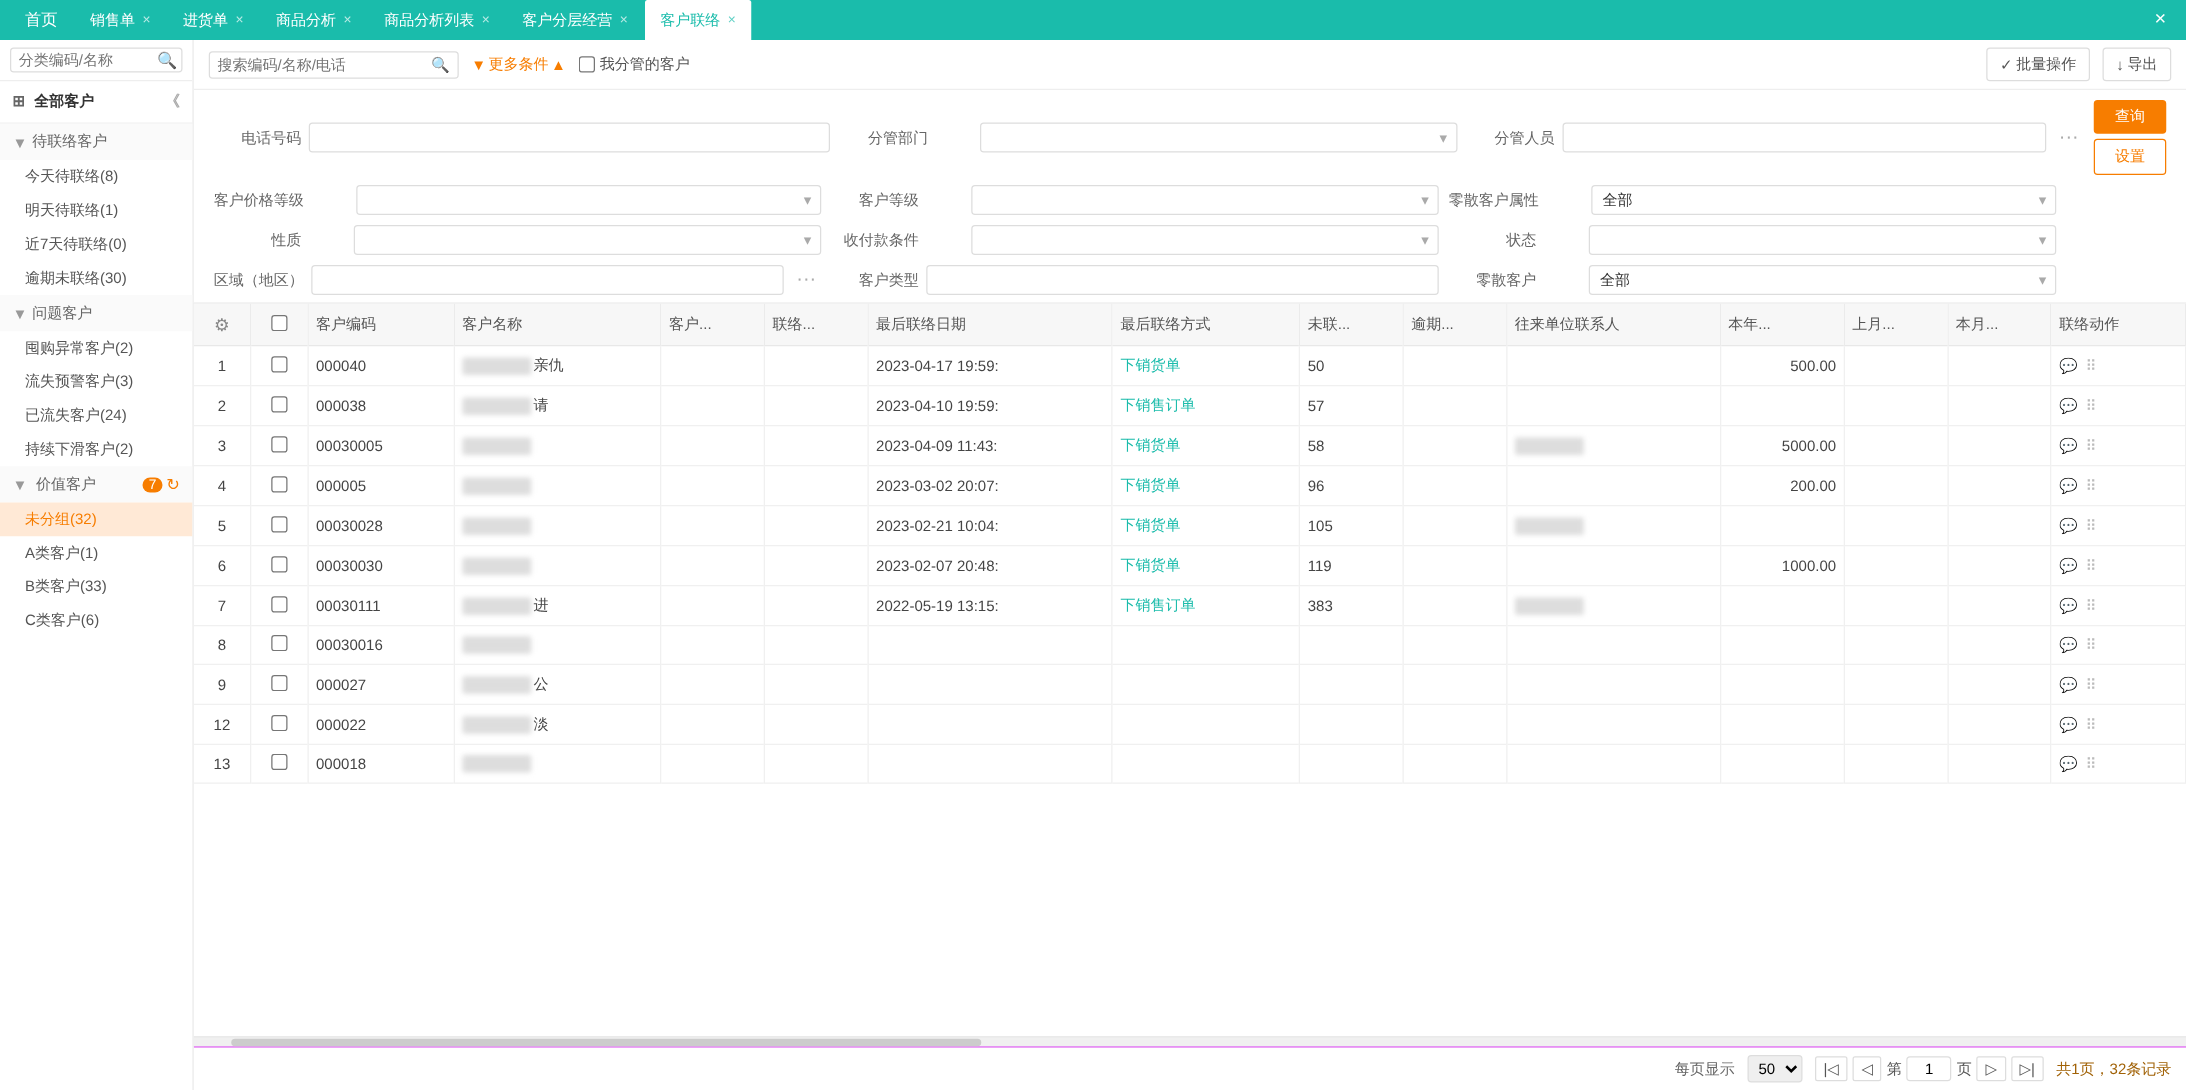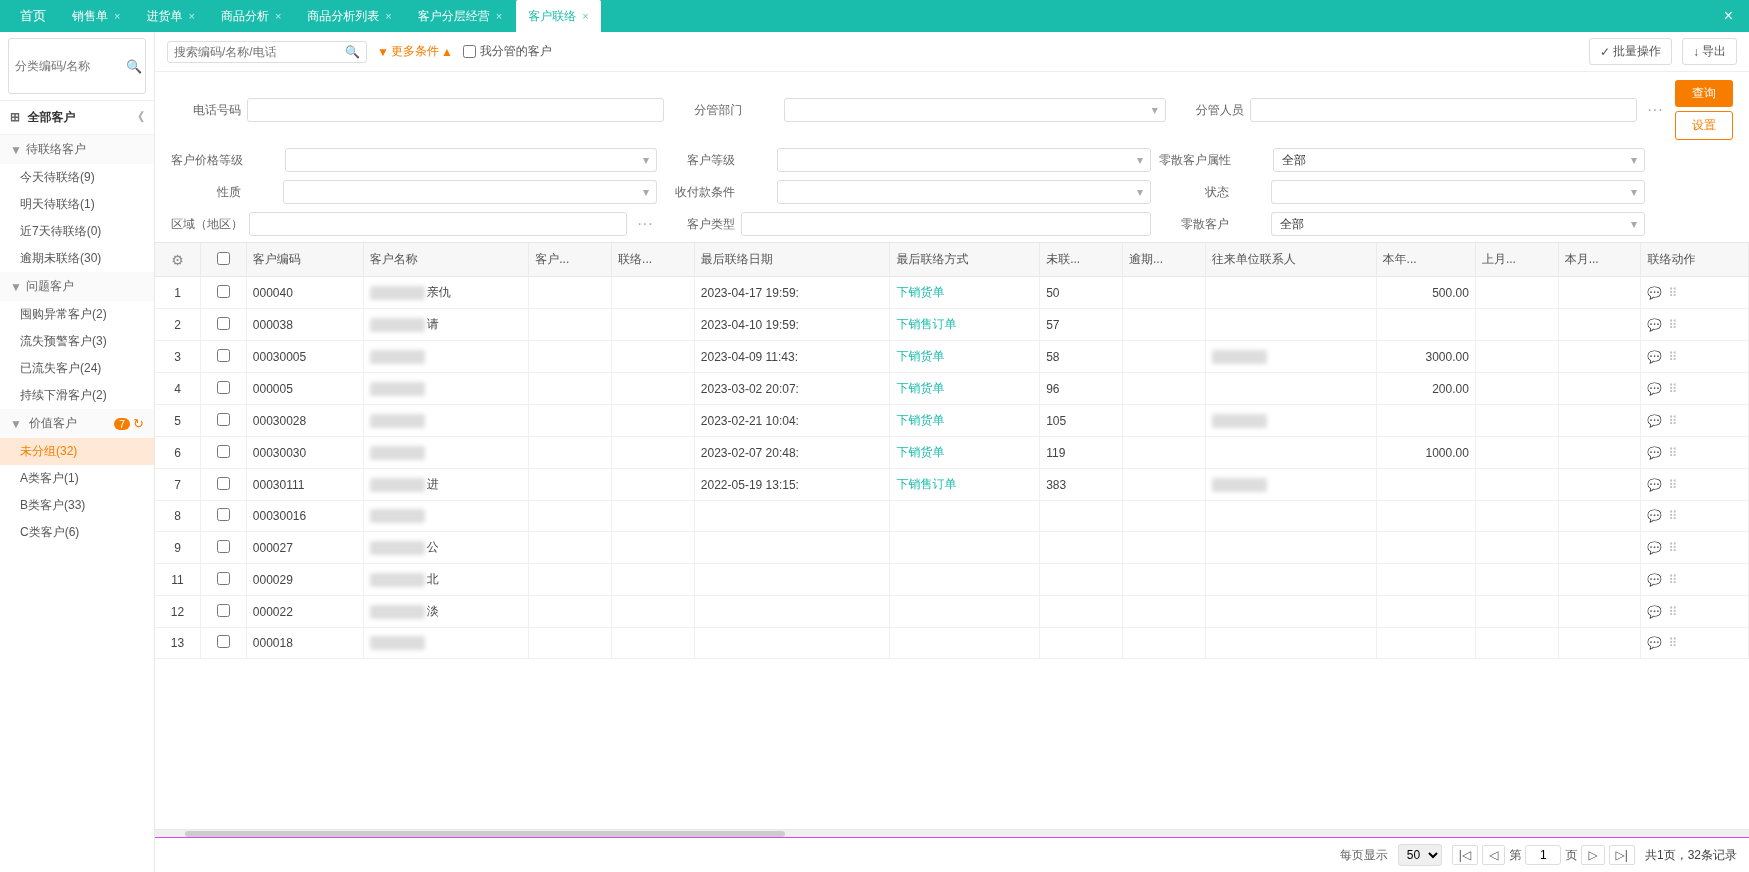--- a/index.html
+++ b/index.html
@@ -61,21 +61,21 @@
     }
     .sidebar-search {
       display: flex;
       align-items: center;
       padding: 6px 8px;
       border-bottom: 1px solid #eee;
     }
     .sidebar-search input {
       border: 1px solid #ddd;
       border-radius: 3px;
-      padding: 20px 6px;
+      padding: 2px 6px;
       width: 100%;
       font-size: 12px;
       outline: none;
     }
     .sidebar-search .search-icon {
       margin-left: -20px;
       color: #aaa;
       font-size: 13px;
     }
     .sidebar-section {
@@ -371,21 +371,21 @@
     .footer .page-nav button:disabled { color: #ccc; cursor: default; }
     .footer .page-input {
       border: 1px solid #ddd;
       border-radius: 3px;
       width: 36px;
       text-align: center;
       padding: 2px;
       font-size: 12px;
       outline: none;
     }
-    .footer .total-info { color: #404040; }
+    .footer .total-info { color: #a16207; }
     .scrollbar-area {
       height: 8px;
       background: #f0f0f0;
       border-top: 1px solid #e8e8e8;
       position: relative;
     }
     .scrollbar-thumb {
       position: absolute;
       height: 6px;
       top: 1px;
@@ -454,21 +454,21 @@
           <span class="grid-icon">⊞</span>
           <span>全部客户</span>
         </span>
         <span class="collapse-icon">《</span>
       </div>
 
       <div class="sidebar-group-title">
         <span class="arrow">▼</span>
         <span>待联络客户</span>
       </div>
-      <div class="sidebar-item">今天待联络(9)</div>
+      <div class="sidebar-item">今天待联络(8)</div>
       <div class="sidebar-item">明天待联络(1)</div>
       <div class="sidebar-item">近7天待联络(0)</div>
       <div class="sidebar-item">逾期未联络(30)</div>
 
       <div class="sidebar-group-title">
         <span class="arrow">▼</span>
         <span>问题客户</span>
       </div>
       <div class="sidebar-item">囤购异常客户(2)</div>
       <div class="sidebar-item">流失预警客户(3)</div>
@@ -712,21 +712,21 @@
               <td class="center"><input type="checkbox" style=""></td>
               <td>00030005</td>
               <td><span style="display:inline-block;background:#ddd;border-radius:2px;min-width:55px;height:14px;filter:blur(2px);vertical-align:middle;"></span></td>
               <td></td>
               <td></td>
               <td>2023-04-09 11:43:</td>
               <td><span class="link-text">下销货单</span></td>
               <td>58</td>
               <td></td>
               <td><span style="display:inline-block;background:#ddd;border-radius:2px;min-width:55px;height:14px;filter:blur(2px);vertical-align:middle;"></span></td>
-              <td class="number">3000.00</td>
+              <td class="number">5000.00</td>
               <td class="number"></td>
               <td class="number"></td>
               <td>
                 <div class="action-icons">
                   <span class="action-icon">💬</span>
                   <span class="action-icon">⠿</span>
                 </div>
               </td>
             </tr>
             <tr>
@@ -837,42 +837,20 @@
                   <span class="action-icon">💬</span>
                   <span class="action-icon">⠿</span>
                 </div>
               </td>
             </tr>
             <tr>
               <td class="center">9</td>
               <td class="center"><input type="checkbox" style=""></td>
               <td>000027</td>
               <td><span style="display:inline-block;background:#ddd;border-radius:2px;min-width:55px;height:14px;filter:blur(2px);vertical-align:middle;"></span><span style="margin-left:2px;">公</span></td>
-              <td></td>
-              <td></td>
-              <td></td>
-              <td></td>
-              <td></td>
-              <td></td>
-              <td></td>
-              <td class="number"></td>
-              <td class="number"></td>
-              <td class="number"></td>
-              <td>
-                <div class="action-icons">
-                  <span class="action-icon">💬</span>
-                  <span class="action-icon">⠿</span>
-                </div>
-              </td>
-            </tr>
-            <tr>
-              <td class="center">11</td>
-              <td class="center"><input type="checkbox" style=""></td>
-              <td>000029</td>
-              <td><span style="display:inline-block;background:#ddd;border-radius:2px;min-width:55px;height:14px;filter:blur(2px);vertical-align:middle;"></span><span style="margin-left:2px;">北</span></td>
               <td></td>
               <td></td>
               <td></td>
               <td></td>
               <td></td>
               <td></td>
               <td></td>
               <td class="number"></td>
               <td class="number"></td>
               <td class="number"></td>

